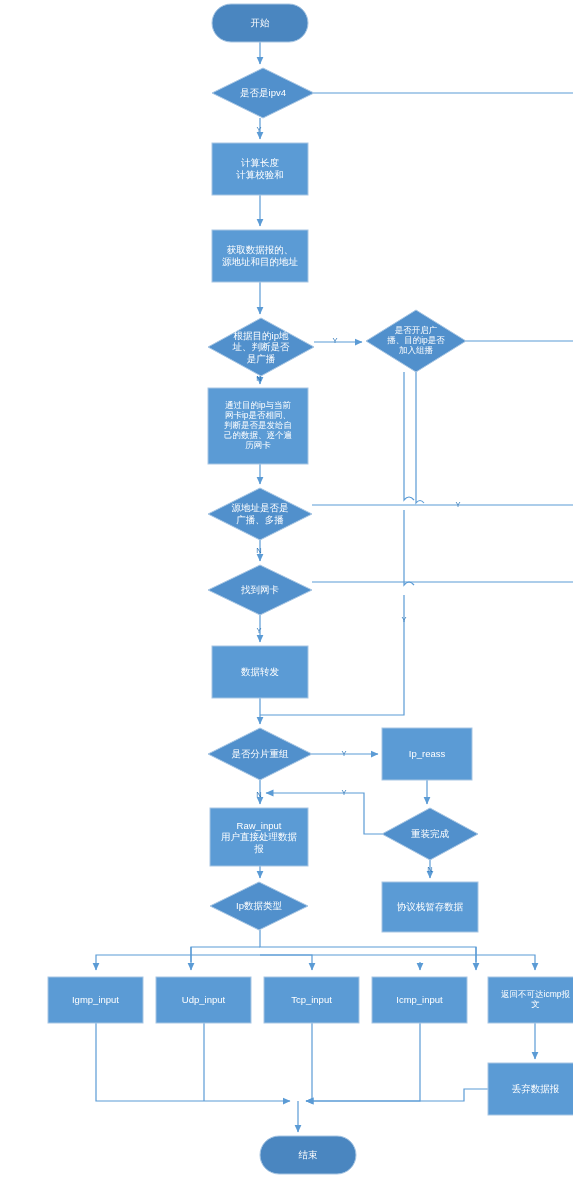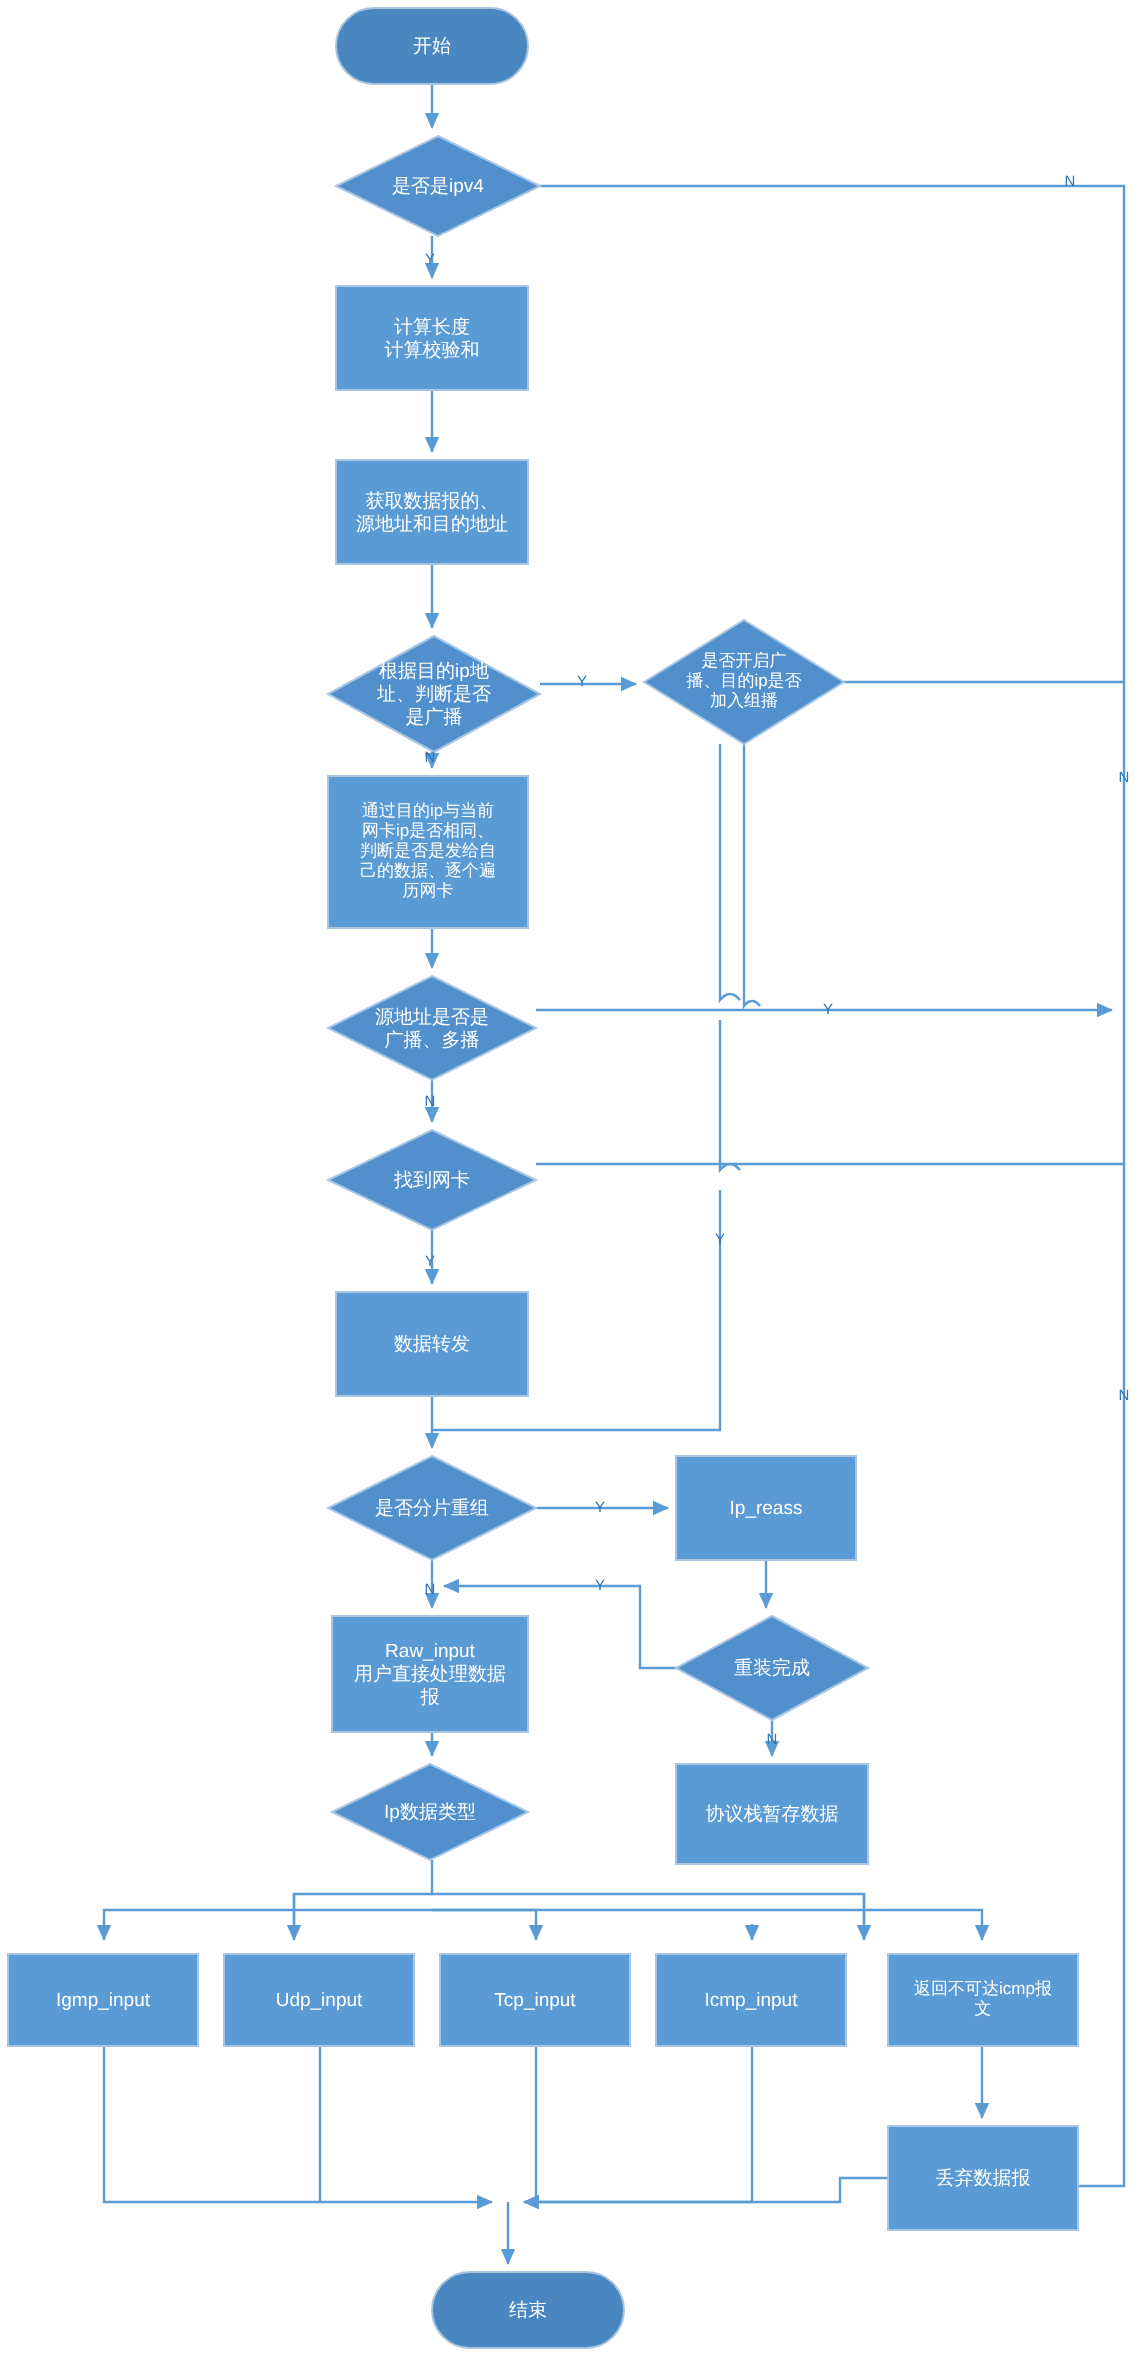--- a/index.html
+++ b/index.html
@@ -1,18 +1,18 @@
 <!DOCTYPE html>
 <html><head>
 <meta charset="utf-8">
 <style>
   html,body{margin:0;padding:0;background:#ffffff;}
   body{width:573px;height:1180px;overflow:hidden;
        font-family:"Liberation Sans","DejaVu Sans",sans-serif;}
-  #canvas{position:relative;width:462px;height:1180px;}
+  #canvas{position:relative;width:462px;height:1180px;padding-left:44px;}
   svg{display:block;}
   .nodetext{fill:#ffffff;font-size:9.5px;font-family:"Liberation Sans","DejaVu Sans",sans-serif;
             text-anchor:middle;dominant-baseline:middle;}
   .nodetext.sm{font-size:8.5px;}
   .branch{fill:#2E75B6;font-size:7.5px;font-family:"Liberation Sans","DejaVu Sans",sans-serif;
           text-anchor:middle;dominant-baseline:middle;}
 </style>
 </head>
 <body>
 

